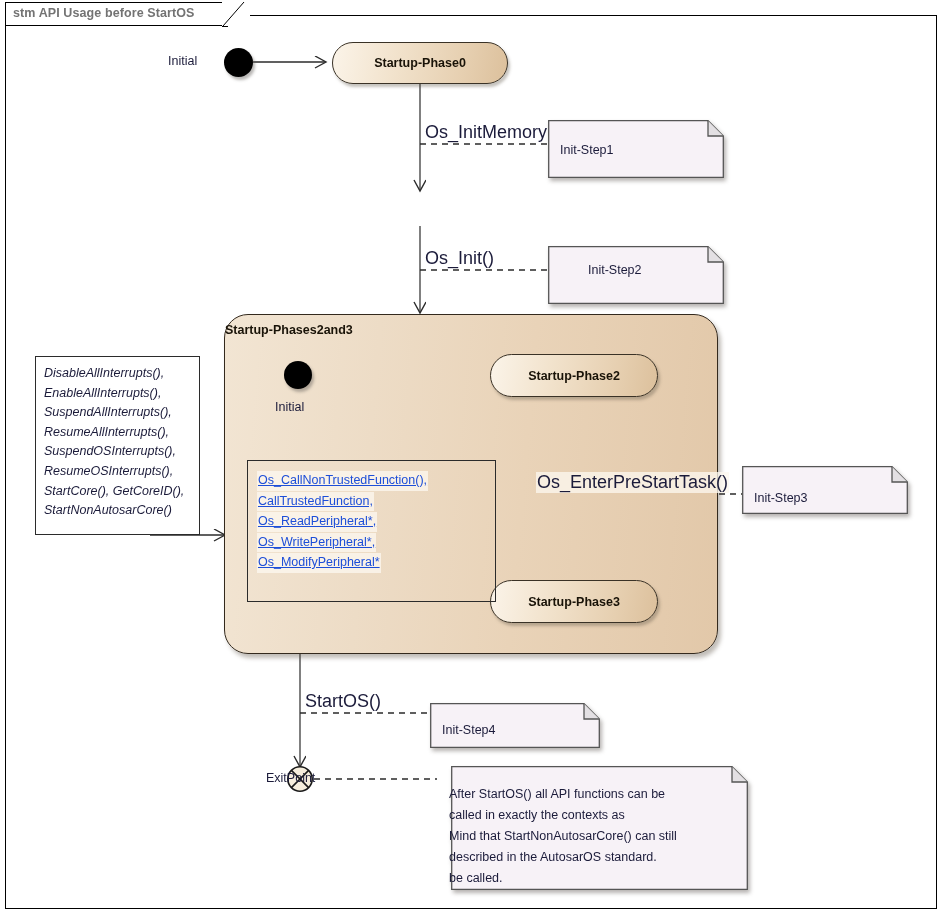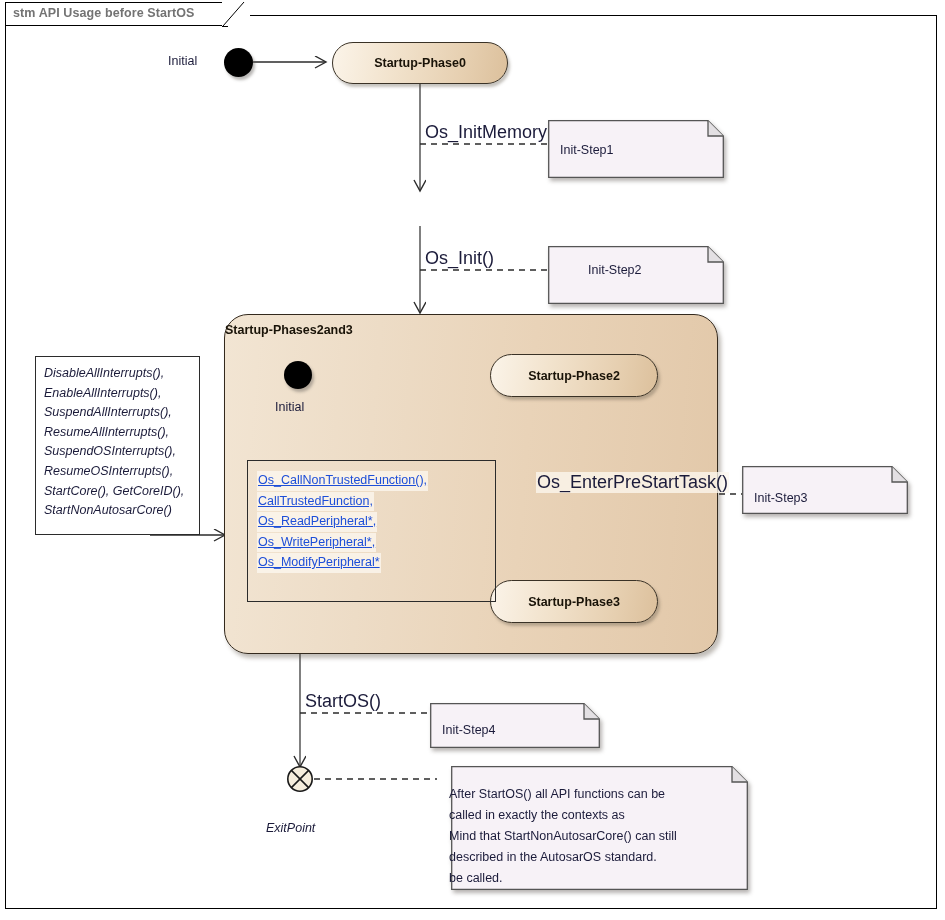--- a/index.html
+++ b/index.html
@@ -298,21 +298,21 @@
   <div class="initial-node" style="left:224px; top:48px; width:29px; height:29px;"></div>
   <div class="node-caption" style="left:168px; top:54px;">Initial</div>
 
   <div class="exitpoint" style="left:286px; top:765px;">
     <svg width="28" height="28" viewBox="0 0 28 28">
       <circle cx="14" cy="14" r="12.2" fill="#f6eedd" stroke="#1a1a1a" stroke-width="1.6"></circle>
       <line x1="5.4" y1="5.4" x2="22.6" y2="22.6" stroke="#1a1a1a" stroke-width="1.6"></line>
       <line x1="22.6" y1="5.4" x2="5.4" y2="22.6" stroke="#1a1a1a" stroke-width="1.6"></line>
     </svg>
   </div>
-  <div class="node-caption" style="left:266px; top:821px;font-style:italic;">ExitPoint</div>
+  <div class="node-caption" style="left:266px; top:771px;">ExitPoint</div>
 
   <div class="edge-label" style="left:424px; top:122px;">Os_InitMemory()</div>
   <div class="edge-label" style="left:424px; top:248px;">Os_Init()</div>
   <div class="edge-label on-tan" style="left:536px; top:472px;">Os_EnterPreStartTask()</div>
   <div class="edge-label" style="left:304px; top:691px;">StartOS()</div>
 
   <div class="note" style="left:548px; top:120px; width:176px; height:58px;">
     <svg width="176" height="58" viewBox="0 0 176 58">
       <path d="M0.7,0.7 L160,0.7 L175.3,16 L175.3,57.3 L0.7,57.3 Z" fill="#f7f2f7" stroke="#555555" stroke-width="1.3"></path>
       <path d="M160,0.7 L160,16 L175.3,16" fill="#e3e0e3" stroke="#555555" stroke-width="1.3"></path>

